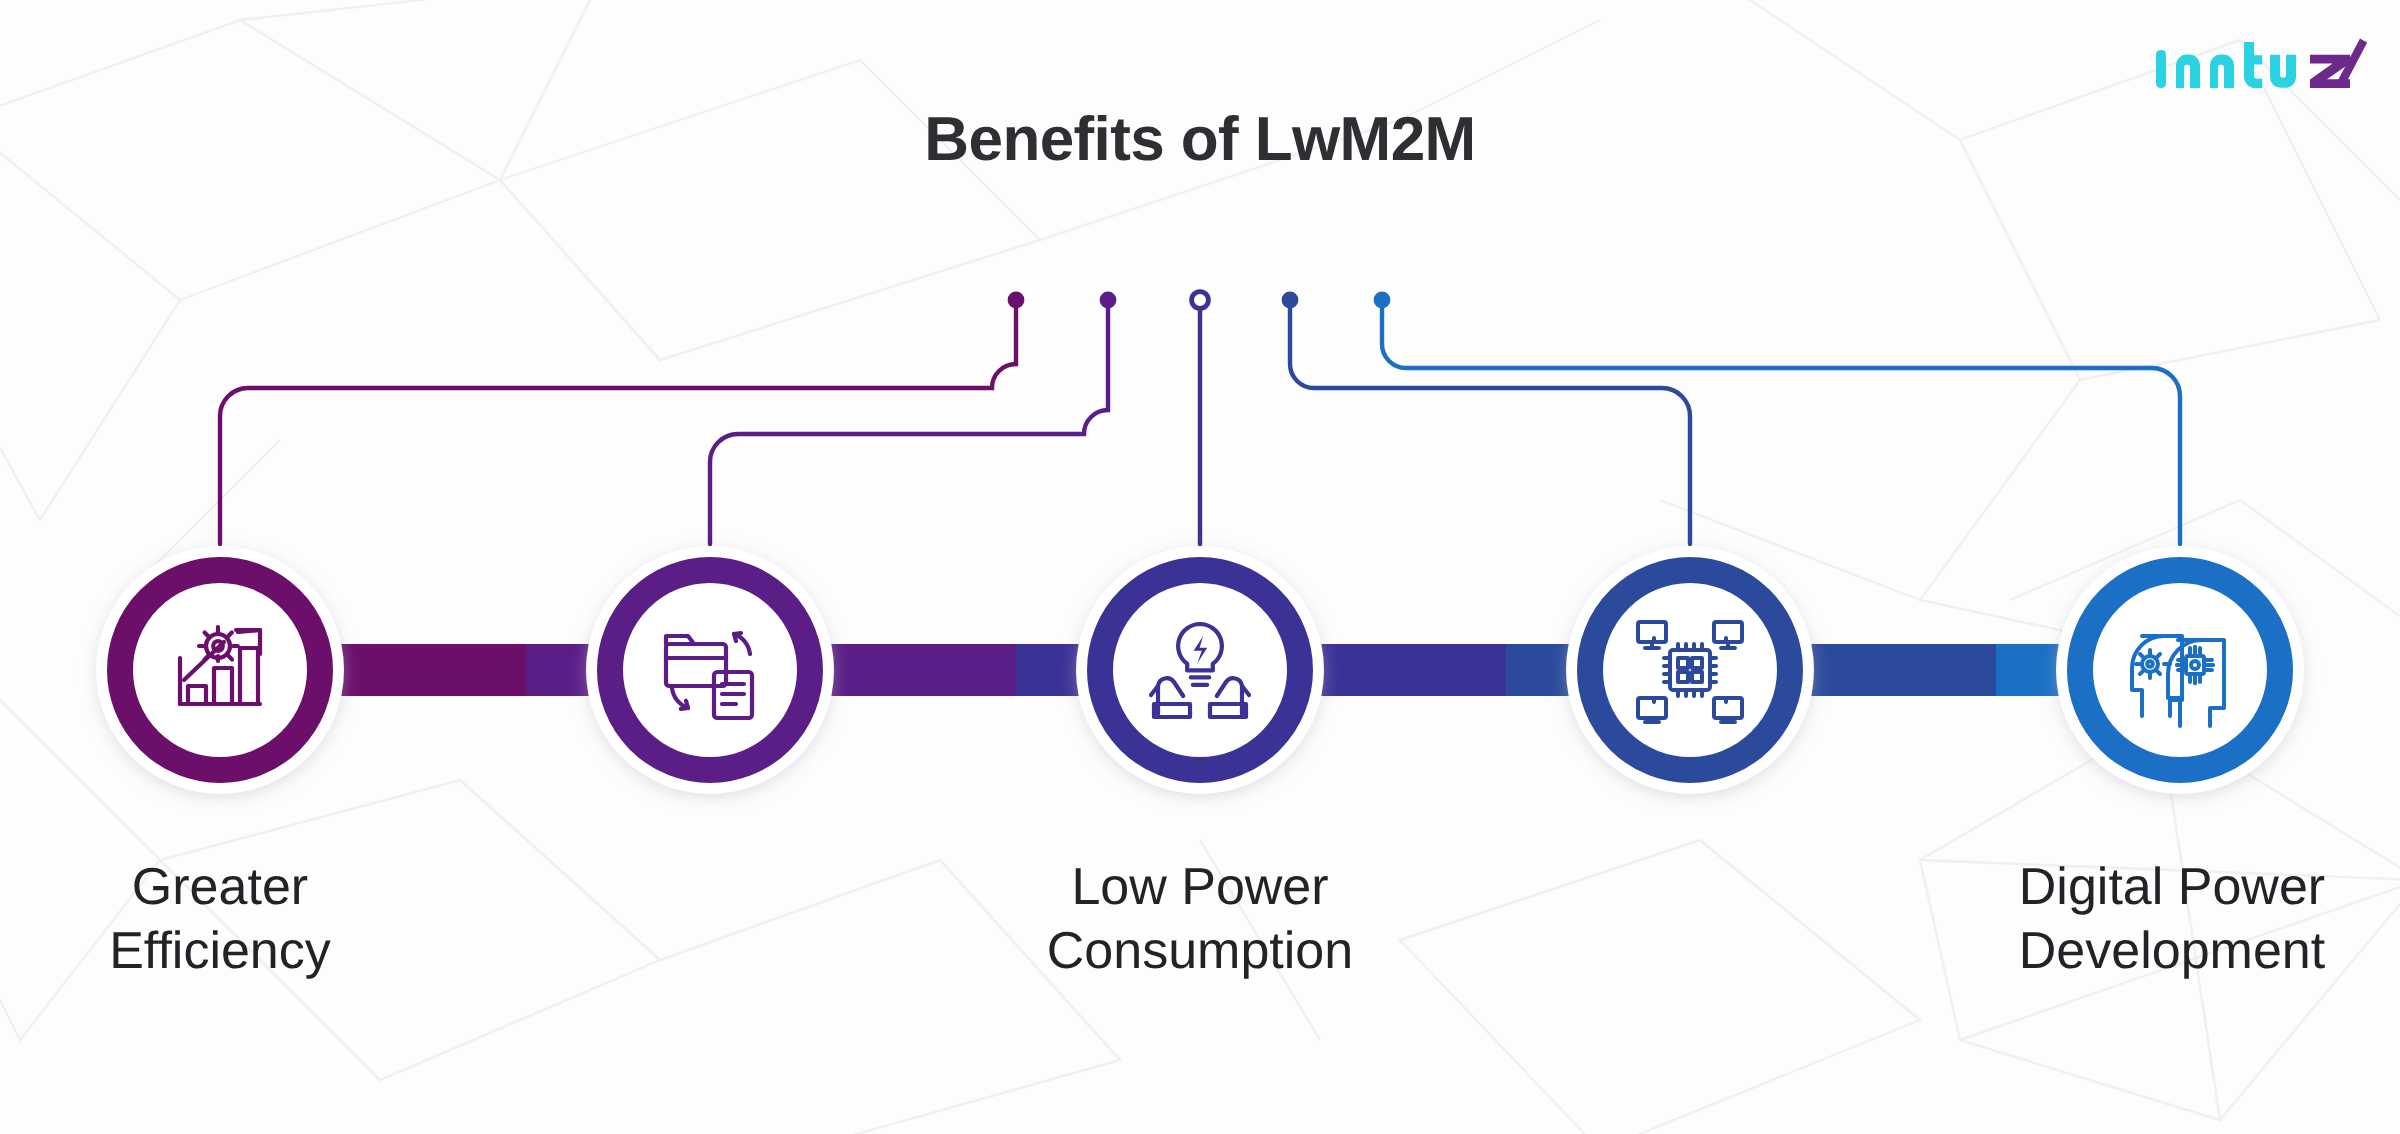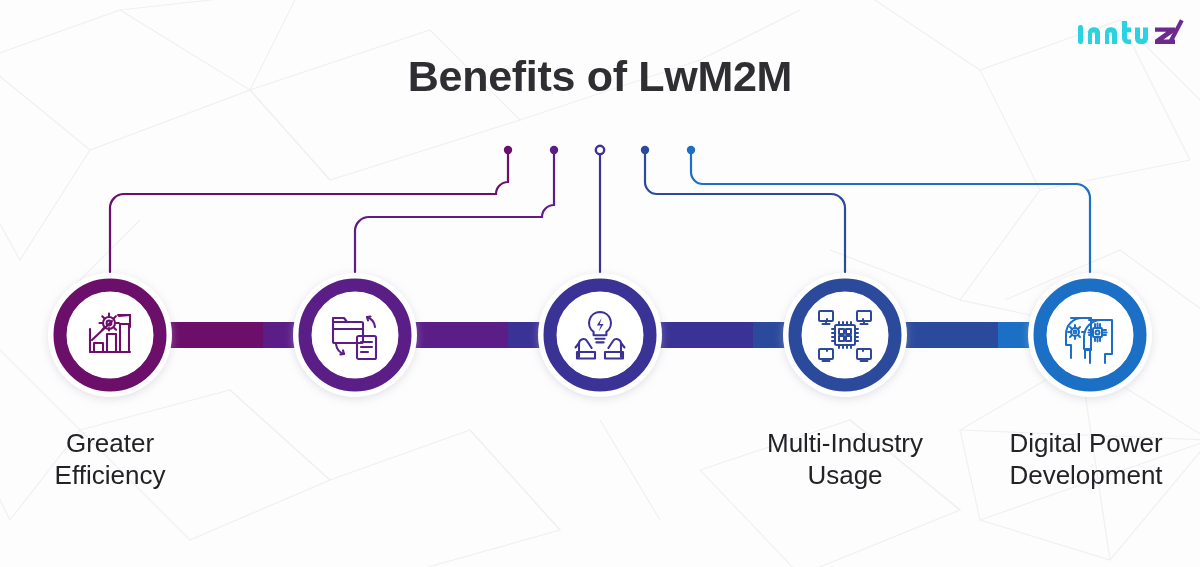--- a/index.html
+++ b/index.html
@@ -21,21 +21,21 @@
     width:1200px; height:567px;
     pointer-events:none;
   }
   #logo {
     position:absolute; top:16px; right:14px;
     height:34px; width:110px;
   }
   #title {
     position:absolute; top:52px; left:0; width:1200px;
     text-align:center;
-    font-size:43px; font-weight:bold; letter-spacing:-0.3px;
+    font-size:31px; font-weight:bold; letter-spacing:-0.3px;
     color:#2f2f33;
   }
   #connectors {
     position:absolute; top:0; left:0;
     width:1200px; height:567px;
     pointer-events:none;
   }
   #timeline {
     position:absolute; top:0; left:0;
     width:1200px; height:567px;
@@ -257,20 +257,20 @@
       <circle cx="600" cy="150" r="4.2" fill="#ffffff" stroke="#3b3296" stroke-width="2.4"></circle>
       <circle cx="645" cy="150" r="4.2" fill="#2b4a9b"></circle>
       <circle cx="691" cy="150" r="4.2" fill="#1b6fc4"></circle>
     </g>
   </svg>
 
   <div class="node-label" style="left:0px;   top:428px; width:220px;">Greater
 Efficiency</div>
 
 
-
-  <div class="node-label" style="left:722px; top:428px; width:246px;">Multi-Industry
-Usage</div>
+  <div class="node-label" style="left:478px; top:428px; width:244px;">Low Power
+Consumption</div>
+
 
   <div class="node-label" style="left:972px; top:428px; width:228px;">Digital Power
 Development</div>
 
 </div>
 
 </body></html>

